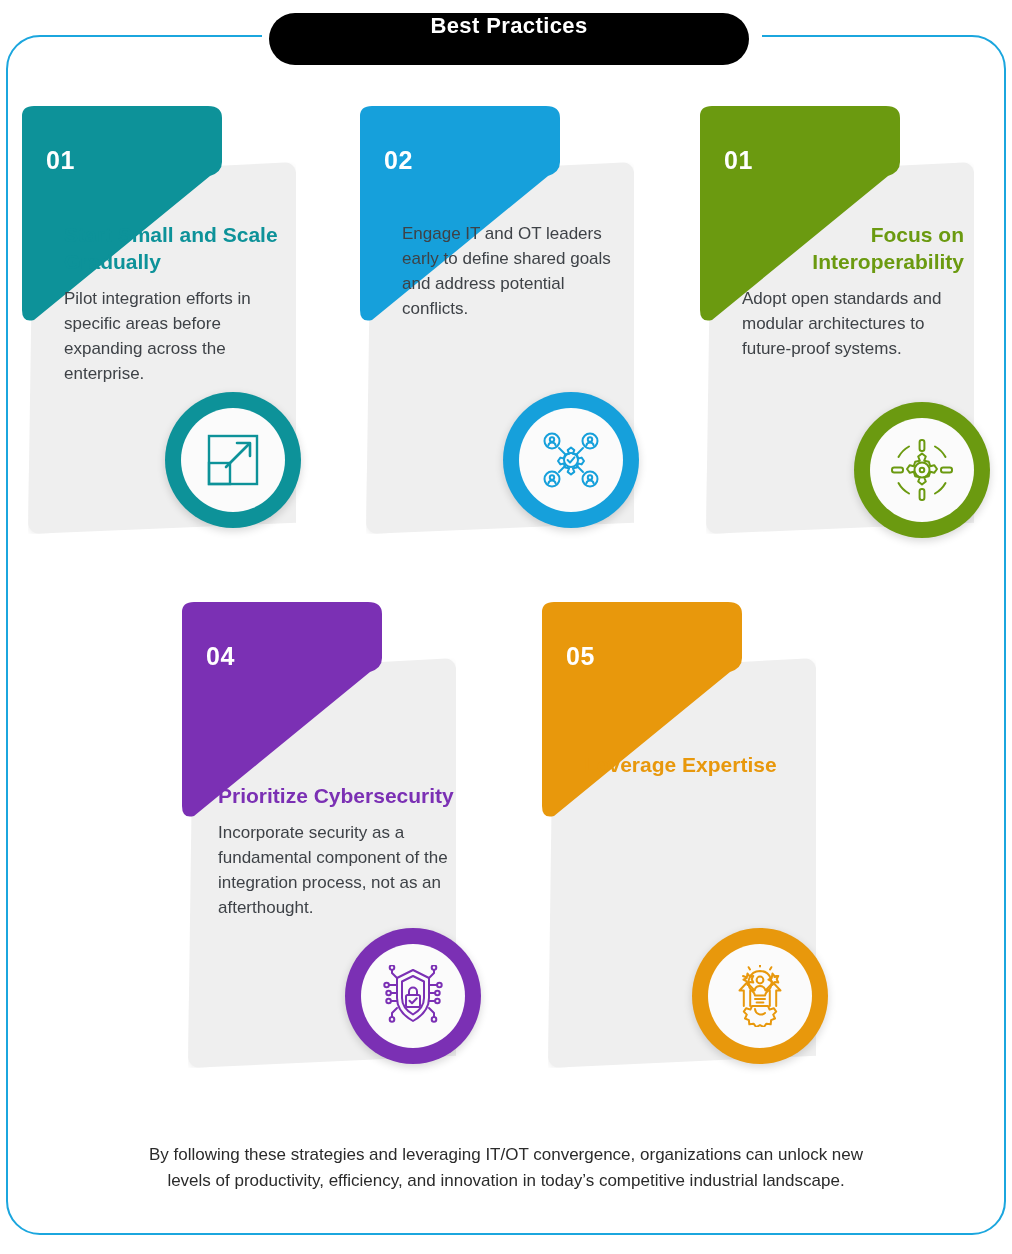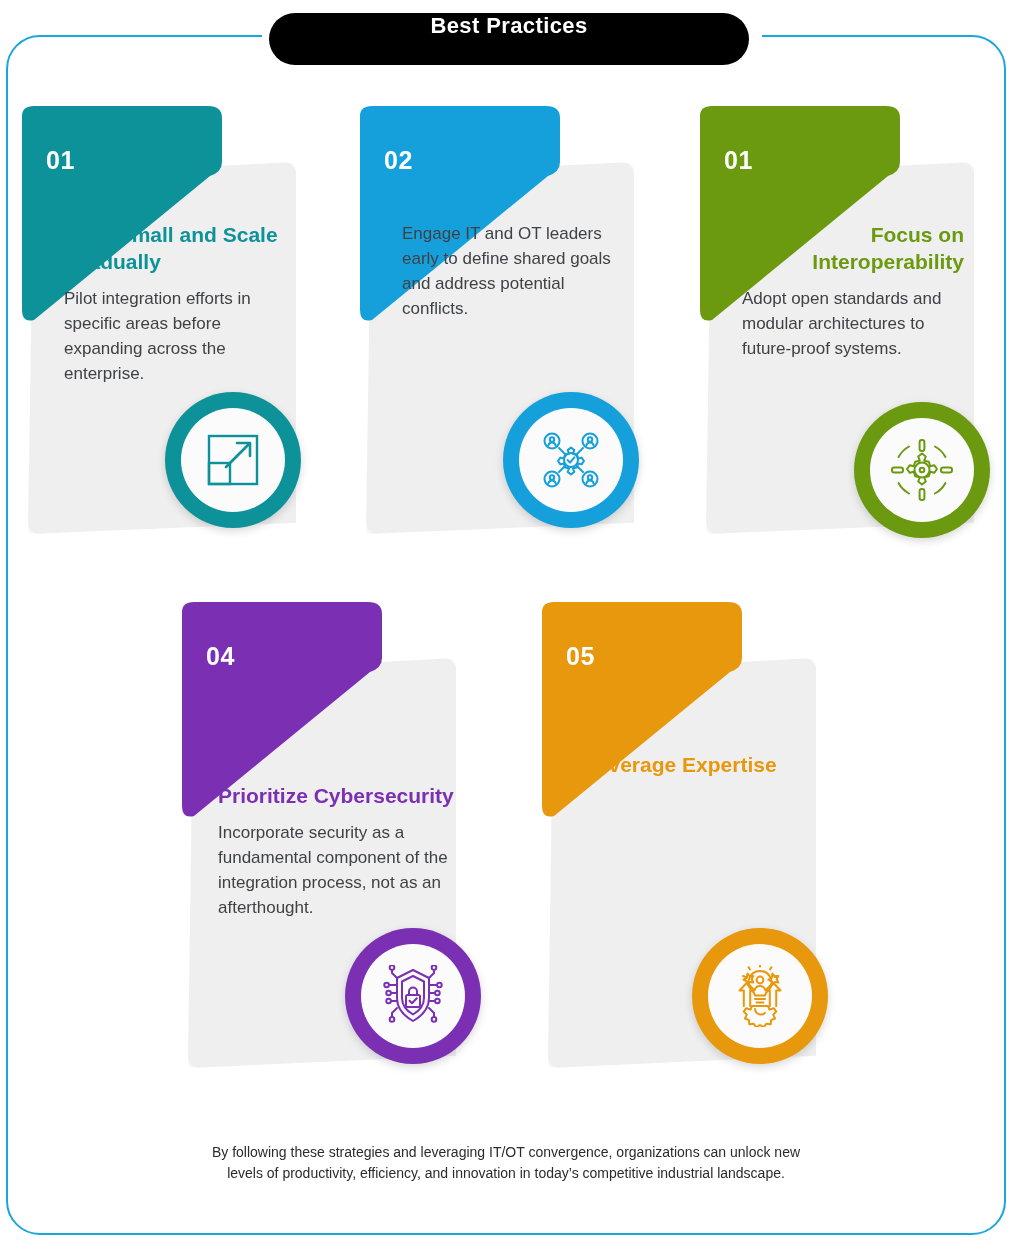--- a/index.html
+++ b/index.html
@@ -110,21 +110,21 @@
     display: flex; align-items: center; justify-content: center;
   }
   .icon-inner svg { display: block; }
 
   
   #footer-note {
     position: absolute;
     left: 28px; top: 1142px;
     width: 956px;
     text-align: center;
-    font-size: 14px;
+    font-size: 17px;
     color: #2B2B2B;
     line-height: 1.52;
   }
   #footer-note .fl { display: block; }
 </style>
 </head>
 <body>
 
 <div id="page">
 

